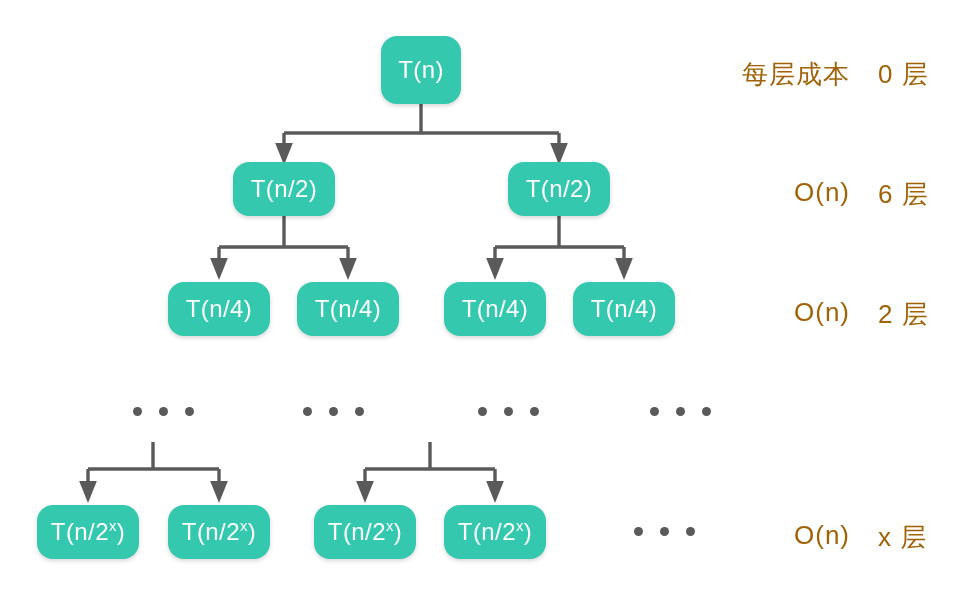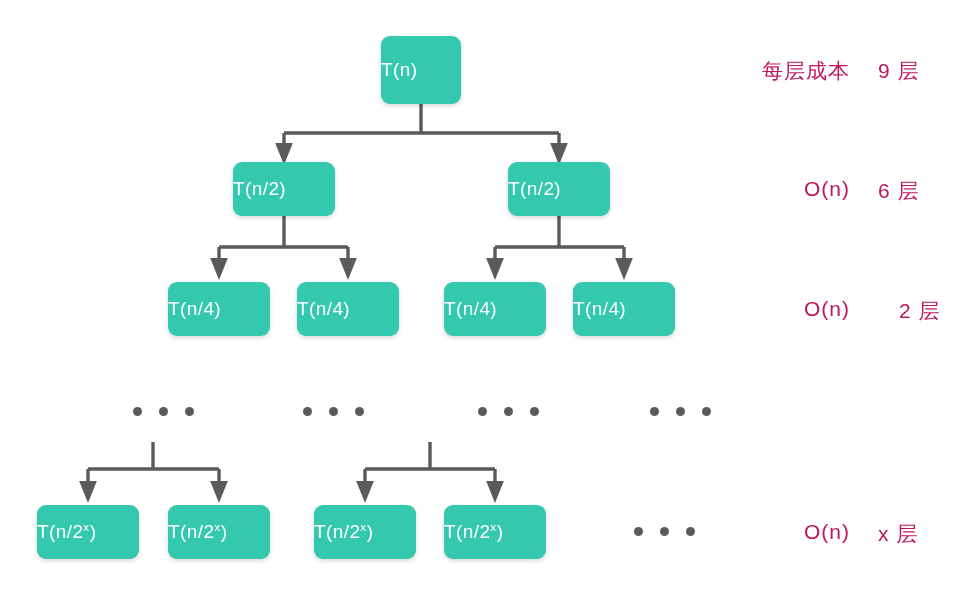--- a/index.html
+++ b/index.html
@@ -23,40 +23,40 @@
     position: absolute;
     left: 0;
     top: 0;
     width: 980px;
     height: 603px;
     pointer-events: none;
   }
   .node {
     position: absolute;
     background: #34c9af;
-    border-radius: 9px;
+    border-radius: 16px;
     box-shadow: 0 2px 4px rgba(0,0,0,0.16);
     color: #ffffff;
     display: flex;
     align-items: center;
-    justify-content: flex-start;
-    font-size: 19px;
+    justify-content: center;
+    font-size: 24px;
     letter-spacing: 0.4px;
     white-space: nowrap;
     box-sizing: border-box;
   }
   .node sup {
     font-size: 0.62em;
     vertical-align: super;
     line-height: 0;
   }
   .side-label {
     position: absolute;
-    color: #be185d;
-    font-size: 21px;
+    color: #a16207;
+    font-size: 26px;
     white-space: nowrap;
     letter-spacing: 1px;
   }
   .side-label.cost {
     text-align: right;
   }
   .ellipsis {
     position: absolute;
     display: flex;
     gap: 17px;
@@ -180,34 +180,34 @@
   <div class="ellipsis" style="left:634px; top:527px;">
     <span></span>
     <span></span>
     <span></span>
   </div>
 
   <div class="side-label cost" style="left:720px; top:57px; width:130px;">
     <span>每层成本</span>
   </div>
   <div class="side-label" style="left:878px; top:57px;">
-    <span>9 层</span>
+    <span>0 层</span>
   </div>
 
   <div class="side-label cost" style="left:720px; top:177px; width:130px;">
     <span>O(n)</span>
   </div>
   <div class="side-label" style="left:878px; top:177px;">
     <span>6 层</span>
   </div>
 
   <div class="side-label cost" style="left:720px; top:297px; width:130px;">
     <span>O(n)</span>
   </div>
-  <div class="side-label" style="left:878px; top:297px;margin-left:21px;">
+  <div class="side-label" style="left:878px; top:297px;">
     <span>2 层</span>
   </div>
 
   <div class="side-label cost" style="left:720px; top:520px; width:130px;">
     <span>O(n)</span>
   </div>
   <div class="side-label" style="left:878px; top:520px;text-align:center;">
     <span>x 层</span>
   </div>
 

